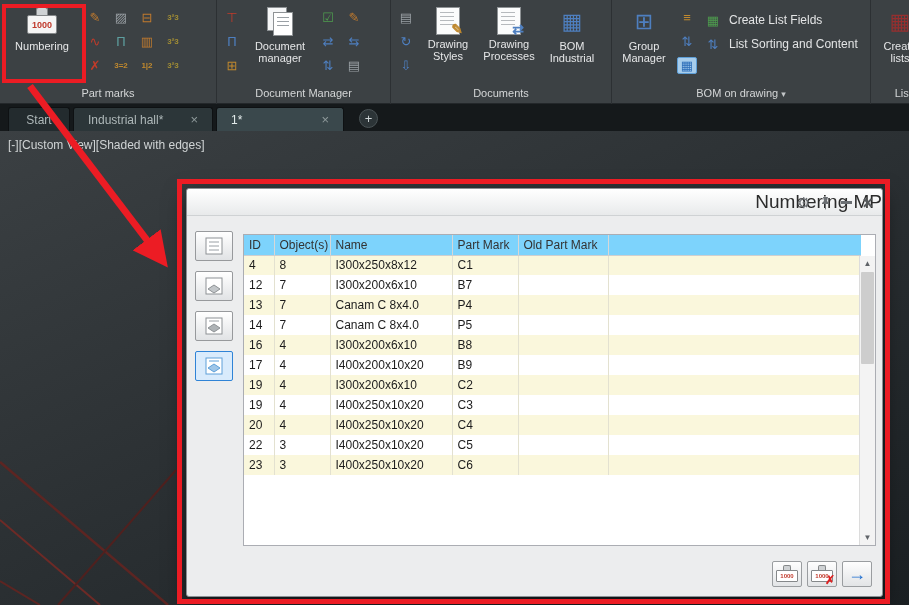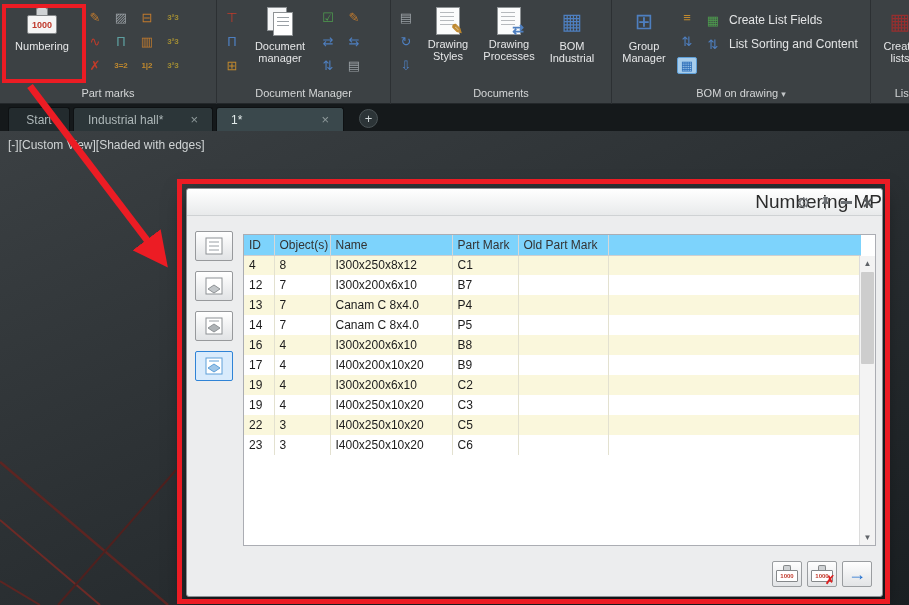--- a/index.html
+++ b/index.html
@@ -452,20 +452,28 @@
           </tr>
           <tr>
             <td>19</td>
             <td>4</td>
             <td>I400x250x10x20</td>
             <td>C3</td>
             <td></td>
             <td class="filler"></td>
           </tr>
           <tr>
+            <td>20</td>
+            <td>4</td>
+            <td>I400x250x10x20</td>
+            <td>C4</td>
+            <td></td>
+            <td class="filler"></td>
+          </tr>
+          <tr>
             <td>22</td>
             <td>3</td>
             <td>I400x250x10x20</td>
             <td>C5</td>
             <td></td>
             <td class="filler"></td>
           </tr>
           <tr>
             <td>23</td>
             <td>3</td>

